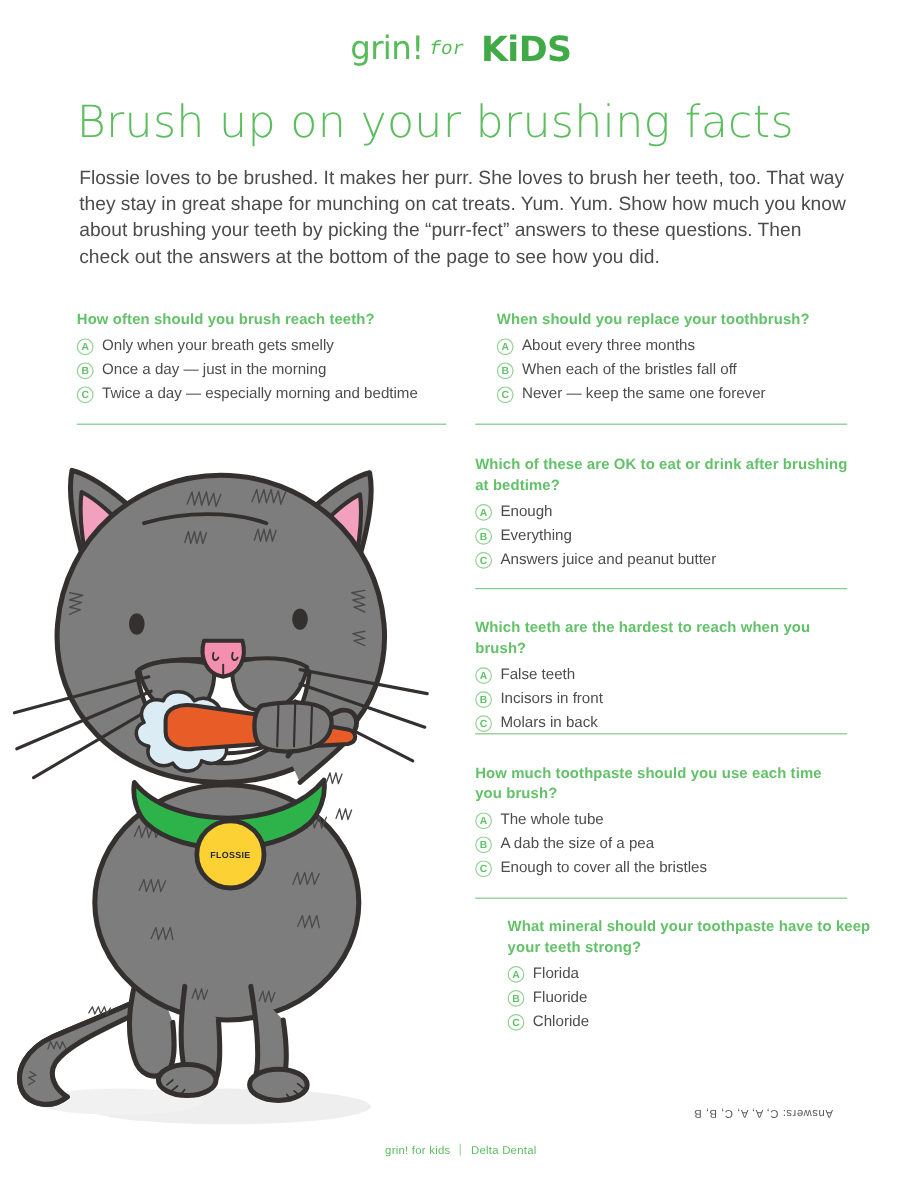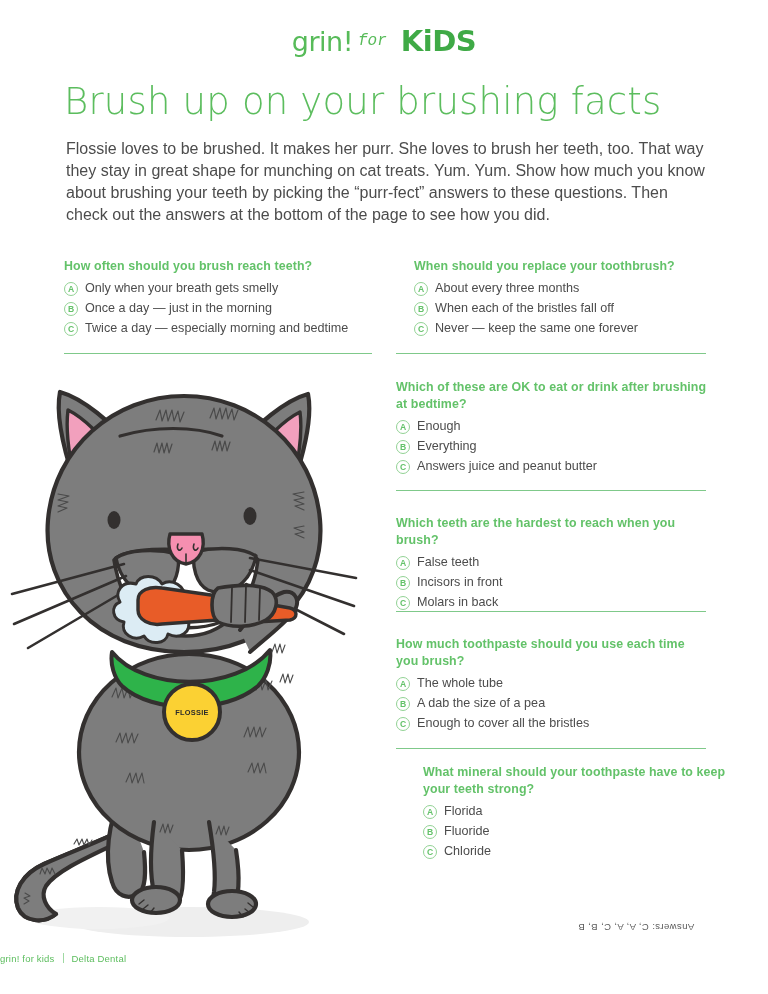--- a/index.html
+++ b/index.html
@@ -128,20 +128,21 @@
     color: #5a5a5a;
     letter-spacing: 0.4px;
   }
 
   
   .footer {
     position: absolute;
     top: 953px;
     left: 0;
     width: 768px;
+    text-align: center;
     white-space: nowrap;
     font-size: 9.5px;
     color: #5cbd5e;
   }
   .footer .sep {
     display: inline-block;
     width: 1px;
     height: 10px;
     background: #9fd9a2;
     margin: 0 8px;

